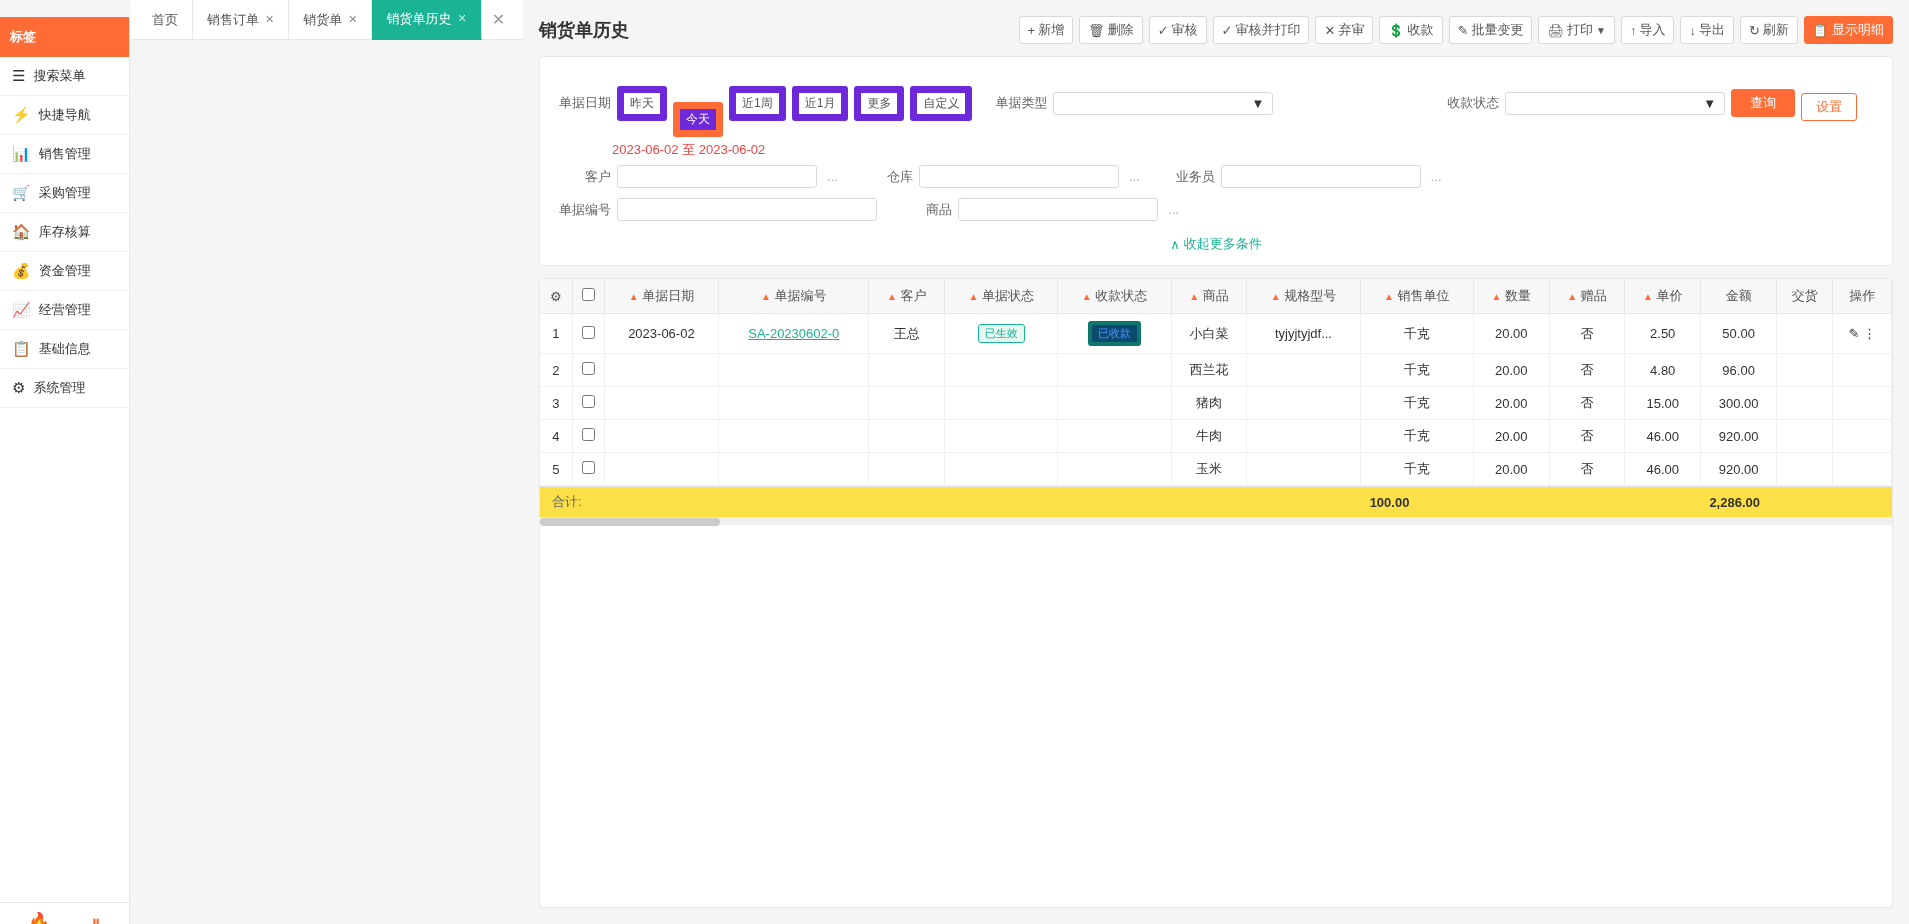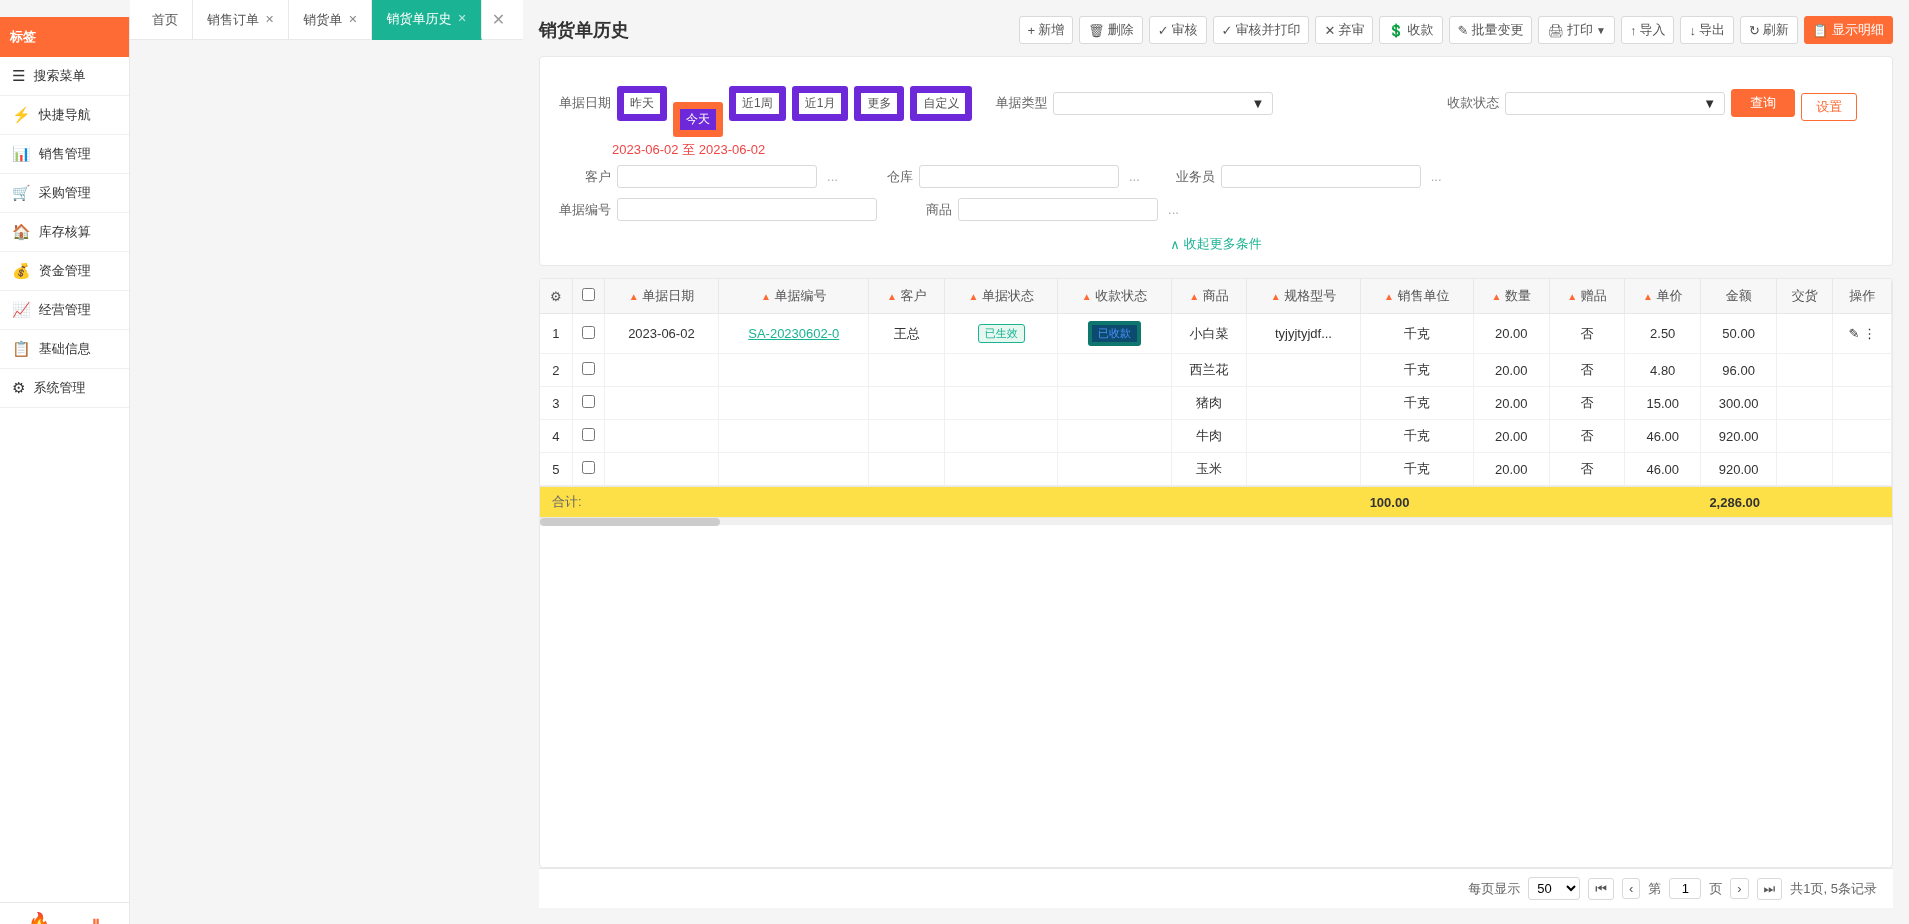--- a/index.html
+++ b/index.html
@@ -630,29 +630,14 @@
         <span style="flex:1;"></span>
         <span class="footer-total" style="margin-right: 300px; text-align: center;">100.00</span>
         <span class="footer-total" style="margin-right: 120px;">2,286.00</span>
       </div>
 
       <div class="scroll-bar-area">
         <div class="scroll-thumb"></div>
       </div>
     </div>
 
-    <div class="pagination-bar">
-      <span class="pagination-label">每页显示</span>
-      <select class="page-size-select">
-        <option>50</option>
-        <option>100</option>
-      </select>
-      <button class="page-btn">⏮</button>
-      <button class="page-btn">‹</button>
-      <span class="pagination-label">第</span>
-      <input class="page-input" value="1" style="">
-      <span class="pagination-label">页</span>
-      <button class="page-btn">›</button>
-      <button class="page-btn">⏭</button>
-      <span class="pagination-label">共1页, 5条记录</span>
-    </div>
   </div>
 </div>
 
 </body></html>

